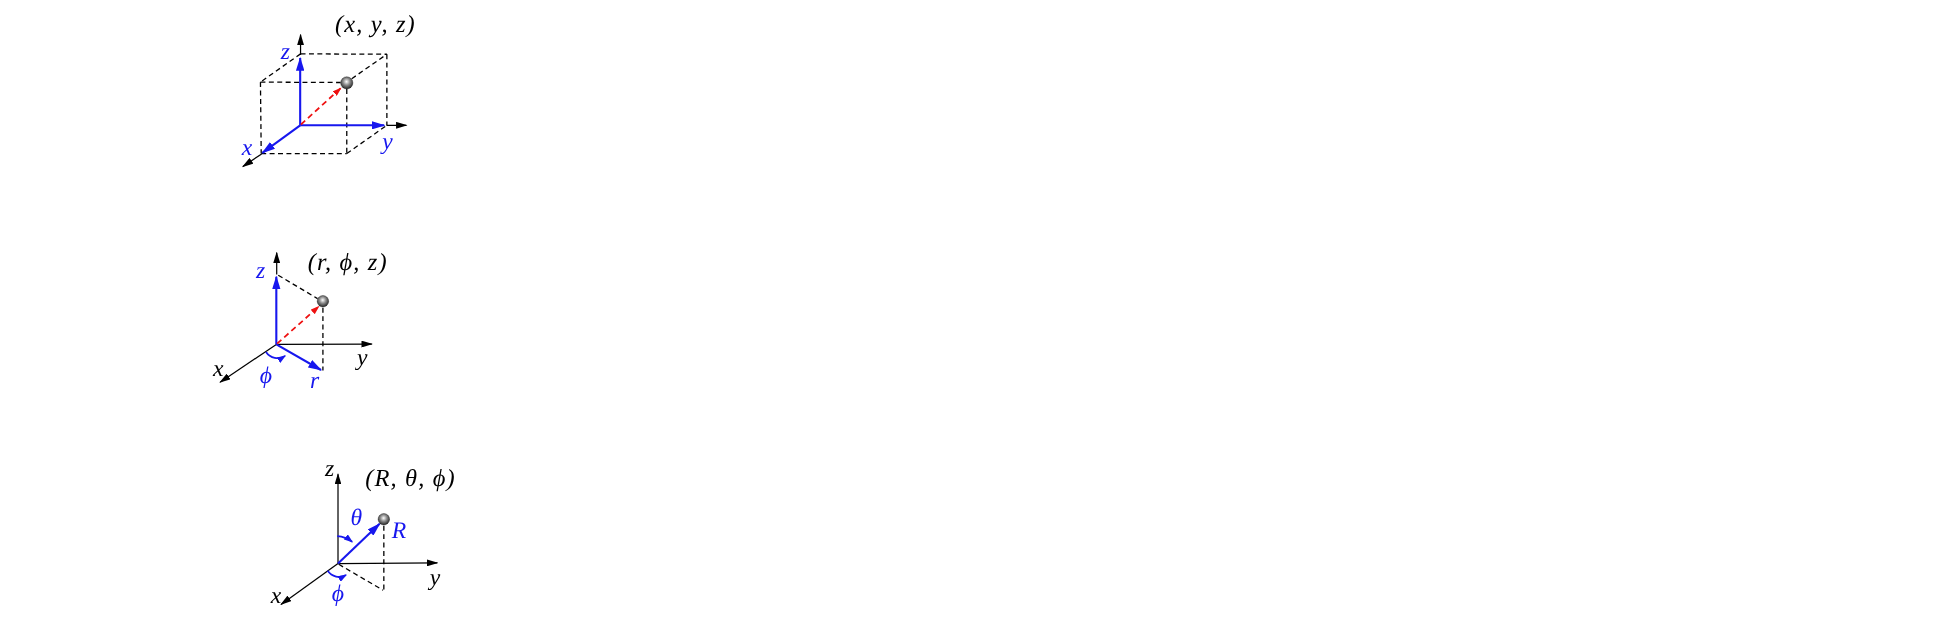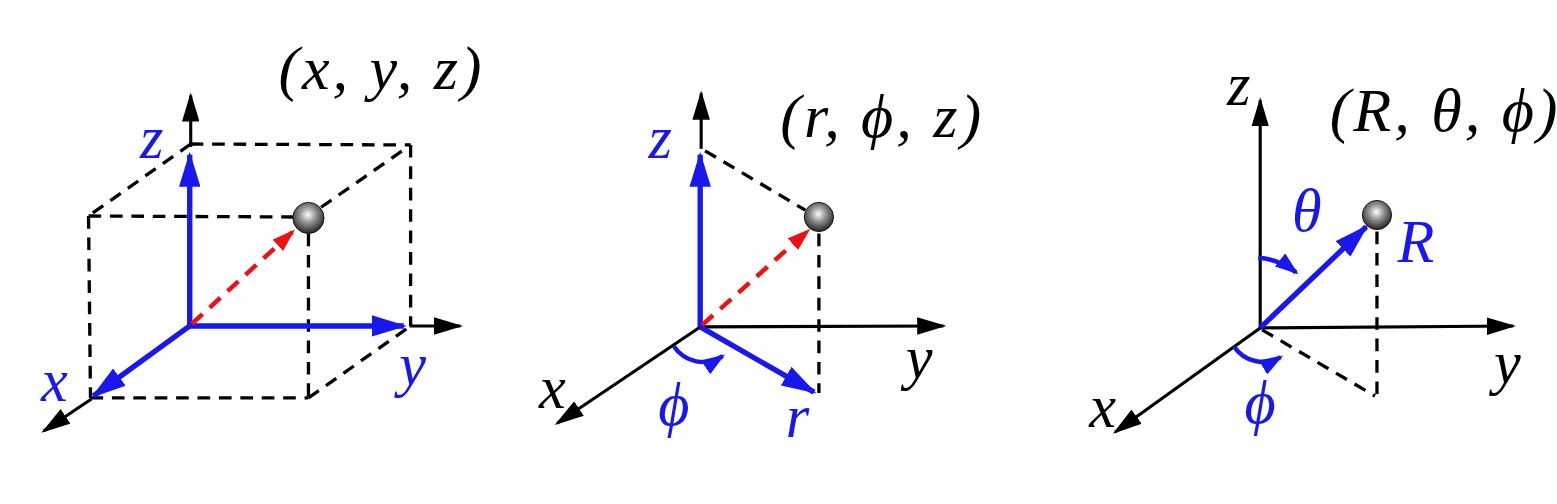--- a/index.html
+++ b/index.html
@@ -1,19 +1,19 @@
 <!DOCTYPE html>
 <html style="--bg: #ffffff; --black: #000000; --blue: #1717ee; --red: #ee1111; --sphere_highlight: #fdfdfd; --sphere_mid: #8c8c8c; --sphere_edge: #1d1d1d;"><head>
 <meta charset="utf-8">
 <style>
   html,body{margin:0;padding:0;background:#ffffff;}
   #stage{
     width:1557px;height:504px;
     background:var(--bg,#ffffff);
-    display:flex;flex-direction:row;
+    display:flex;flex-direction:column;
     overflow:hidden;
     font-family:"Liberation Serif","DejaVu Serif",serif;
     gap:21px;
   }
   svg{display:block;}
   text{
     font-family:"Liberation Serif","DejaVu Serif",serif;
     font-style:italic;
     user-select:none;
   }

